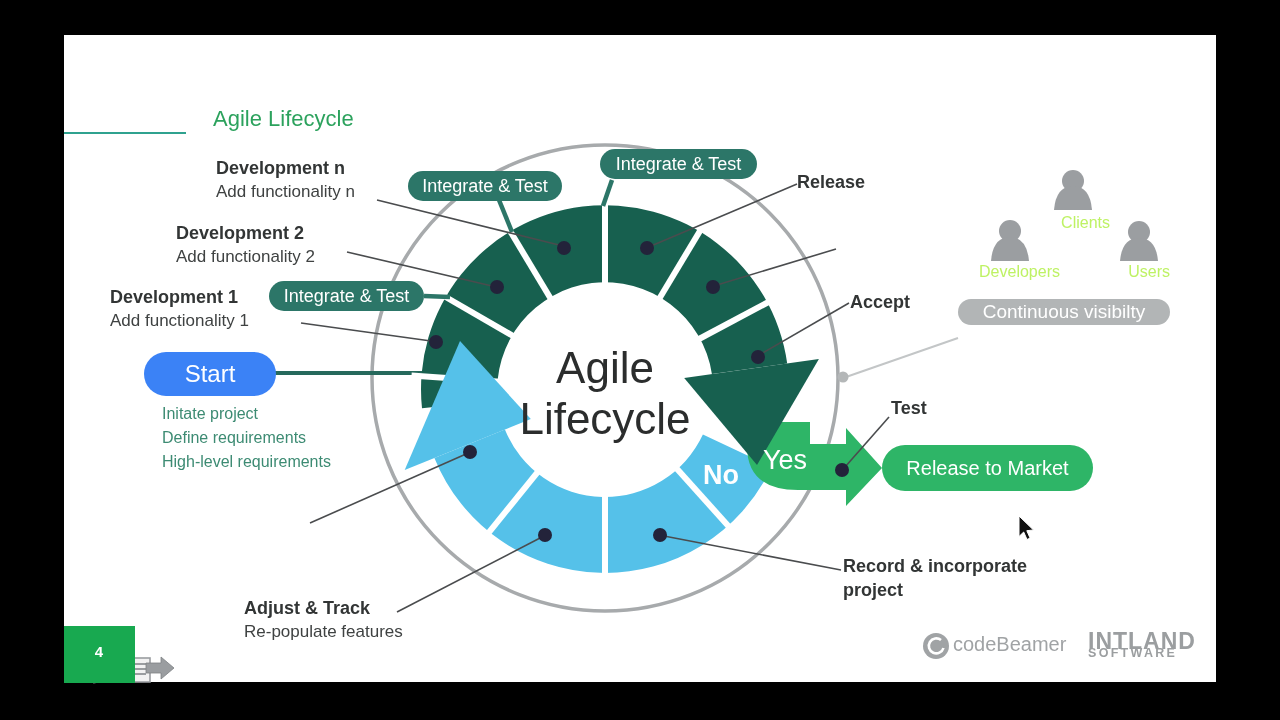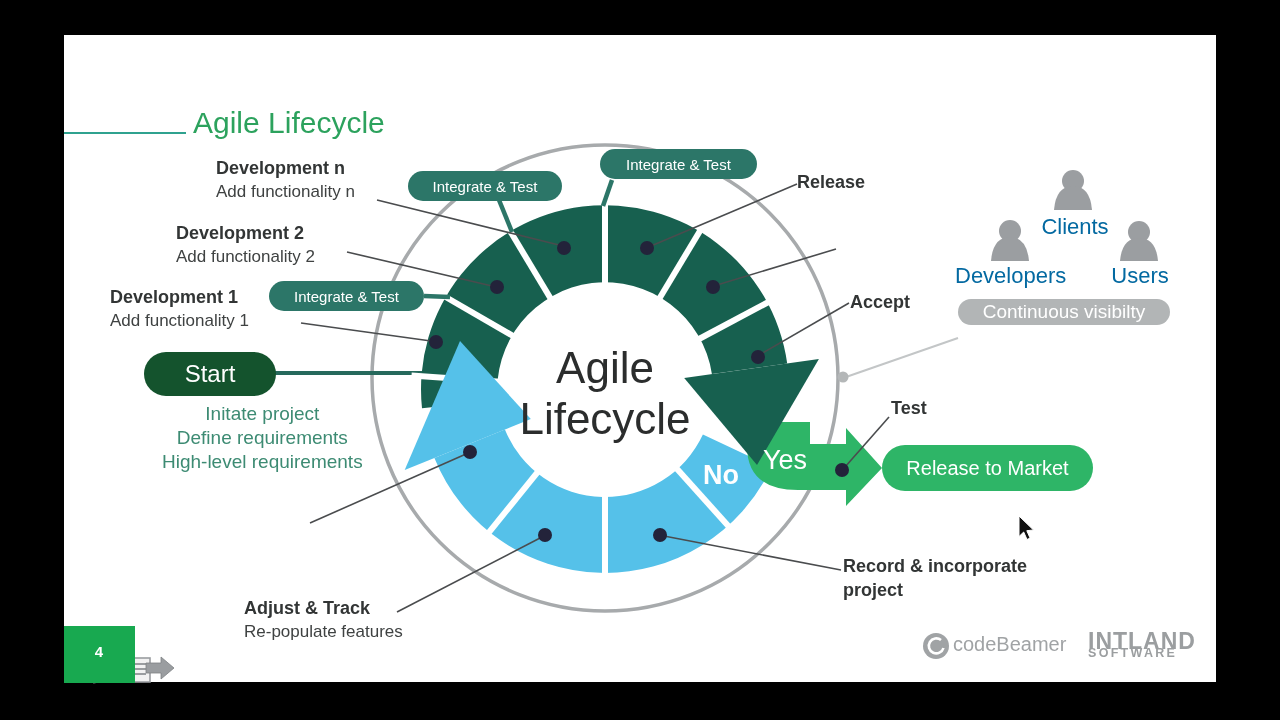--- a/index.html
+++ b/index.html
@@ -1,34 +1,34 @@
 <!DOCTYPE html>
 <html><head>
 <meta charset="utf-8">
 <style>
   html,body{margin:0;padding:0;background:#000;}
   .stage{position:relative;width:1280px;height:720px;background:#000;overflow:hidden;
          font-family:"Liberation Sans",sans-serif;}
   .slide{position:absolute;left:64px;top:35px;width:1152px;height:647px;background:#ffffff;}
   svg.diagram{position:absolute;left:0;top:0;width:1280px;height:720px;z-index:2;}
   .txt{position:absolute;z-index:3;}
-  .page-title{font-size:30px;color:#2ca25d;}
+  .page-title{font-size:22px;color:#2ca25d;margin-left:20px;}
   .c-title{font-size:18px;font-weight:bold;color:#323535;line-height:24px;white-space:nowrap;}
   .c-sub{font-size:17px;color:#3f4242;line-height:24px;white-space:nowrap;}
-  .start-notes div{font-size:19px;color:#3d8b73;line-height:24px;white-space:nowrap;text-align:center;}
+  .start-notes div{font-size:16px;color:#3d8b73;line-height:24px;white-space:nowrap;}
   .pill{position:absolute;z-index:3;display:flex;align-items:center;justify-content:center;
         color:#fff;white-space:nowrap;}
-  .pill-it{background:#2c7668;border-radius:16px;font-size:15px;}
-  .pill-start{background:#14532d;border-radius:22px;font-size:24px;}
+  .pill-it{background:#2c7668;border-radius:16px;font-size:18px;}
+  .pill-start{background:#3b82f6;border-radius:22px;font-size:24px;}
   .pill-release{background:#2eb567;border-radius:23px;font-size:20px;}
   .pill-gray{background:#b2b5b6;border-radius:21px;font-size:19px;}
   .yesno{position:absolute;z-index:4;color:#fff;font-size:27px;white-space:nowrap;}
   .center-label{position:absolute;z-index:3;left:455px;top:342px;width:300px;text-align:center;
         font-size:44px;line-height:51px;color:#2b2d2d;}
-  .person-label{position:absolute;z-index:3;font-size:22px;color:#0369a1;text-align:center;white-space:nowrap;}
+  .person-label{position:absolute;z-index:3;font-size:16px;color:#bef264;text-align:right;white-space:nowrap;}
   .brand-cb{position:absolute;z-index:3;left:953px;top:633px;font-size:20px;color:#a0a3a5;}
   .brand-in1{position:absolute;z-index:3;left:1088px;top:628px;font-size:23px;font-weight:bold;
         letter-spacing:1px;color:#9b9ea0;}
   .brand-in2{position:absolute;z-index:3;left:1088px;top:646px;font-size:12.5px;font-weight:bold;
         letter-spacing:2.3px;color:#9b9ea0;}
   .pagebox{position:absolute;z-index:2;left:64px;top:626px;width:71px;height:57px;background:#18a950;}
   .pagenum{position:absolute;z-index:3;left:88px;top:643px;width:22px;text-align:center;
         font-size:15px;font-weight:bold;color:#fff;}
 </style>
 </head>

